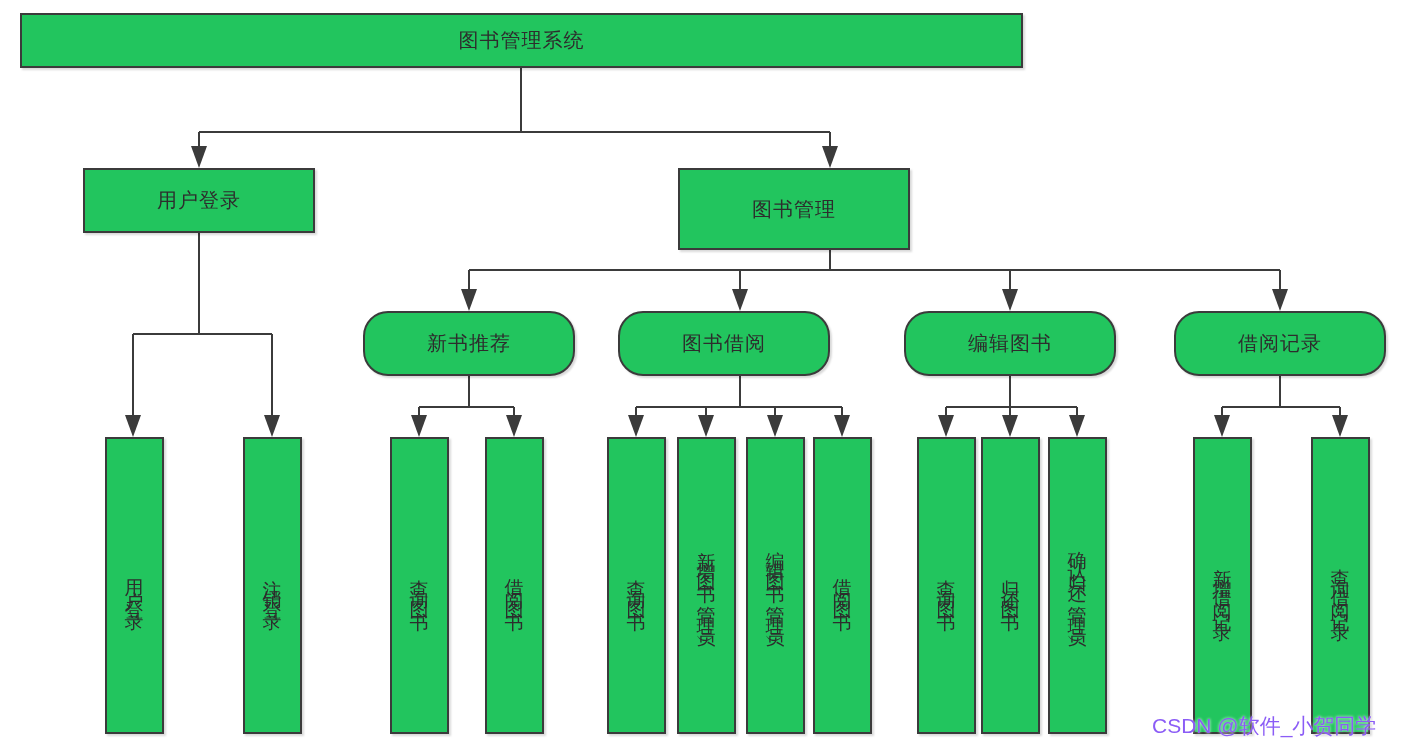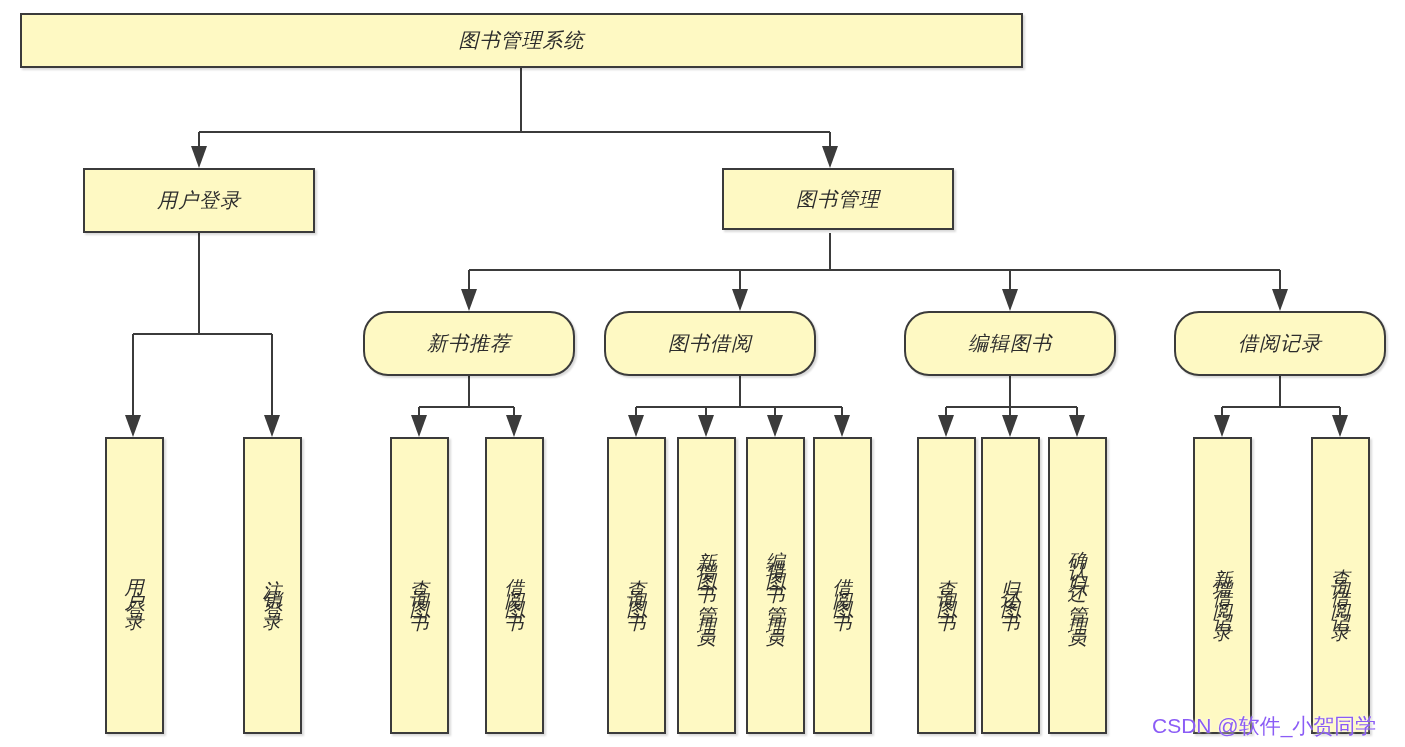--- a/index.html
+++ b/index.html
@@ -2,45 +2,44 @@
 <html><head>
 <meta charset="utf-8">
 <style>
   html,body{margin:0;padding:0;background:#ffffff;}
   body{font-family:"Liberation Sans","DejaVu Sans",sans-serif;}
   .stage{position:relative;width:1405px;height:747px;background:#ffffff;overflow:hidden;}
   .connectors{position:absolute;left:0;top:0;width:1405px;height:747px;}
   .box{
     position:absolute;
     box-sizing:border-box;
-    background:#fef9c3;
+    background:#22c55e;
     border:2px solid #3b3b3b;
     box-shadow:2px 2px 2px rgba(0,0,0,0.15);
     display:flex;
     align-items:center;
     justify-content:center;
     color:#2d2d2d;
-    font-style:italic;
   }
   .h-label{font-size:20px;letter-spacing:1px;white-space:nowrap;}
   .v-label{
     writing-mode:vertical-rl;
     text-orientation:mixed;
     font-size:19px;
     letter-spacing:11px;
     line-height:1;
     white-space:nowrap;
   }
   
   .n-root{left:20px;top:13px;width:1003px;height:55px;}
   .n-user-login{left:83px;top:168px;width:232px;height:65px;}
-  .n-book-mgmt{left:722px;top:168px;width:232px;height:62px;}
+  .n-book-mgmt{left:678px;top:168px;width:232px;height:82px;}
   .n-l3{top:311px;width:212px;height:65px;border-radius:25px;}
   .n-new-book{left:363px;}
-  .n-borrow{left:604px;justify-content:center;}
+  .n-borrow{left:618px;justify-content:center;}
   .n-current{left:904px;}
   .n-records{left:1174px;}
   .leaf{top:437px;width:59px;height:297px;}
   .lf-1{left:105px;}  .lf-2{left:243px;}
   .lf-3{left:390px;}  .lf-4{left:485px;}
   .lf-5{left:607px;}  .lf-6{left:677px;}
   .lf-7{left:746px;}  .lf-8{left:813px;}
   .lf-9{left:917px;}  .lf-10{left:981px;} .lf-11{left:1048px;}
   .lf-12{left:1193px;} .lf-13{left:1311px;}
   .watermark{

